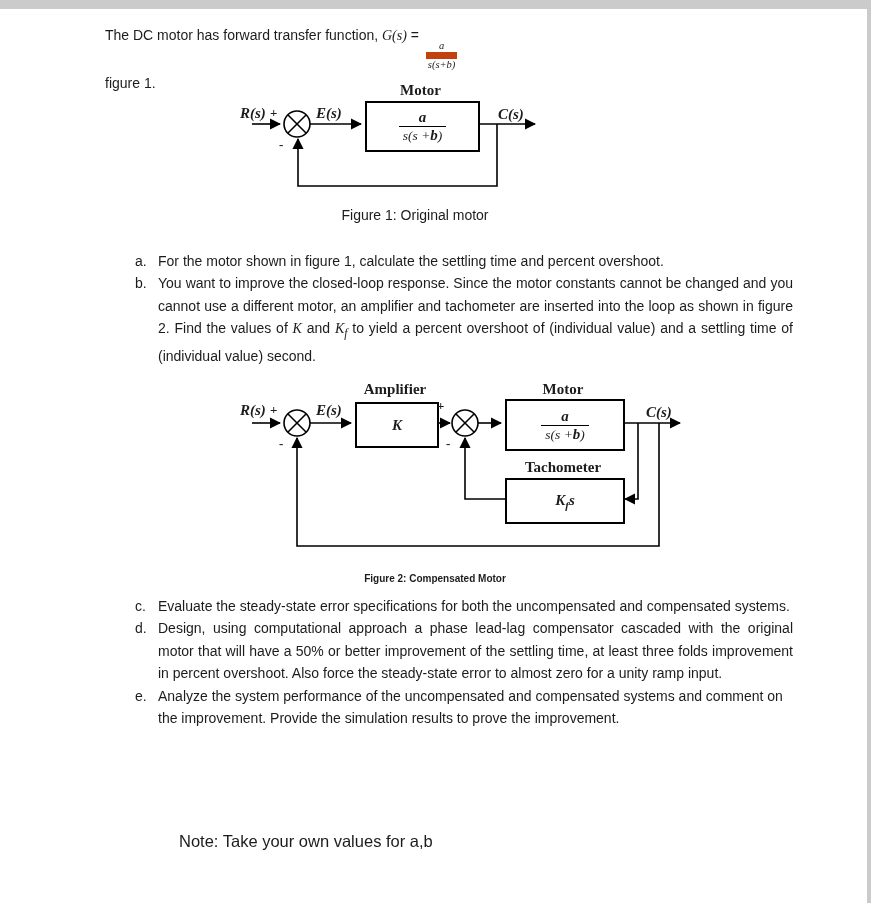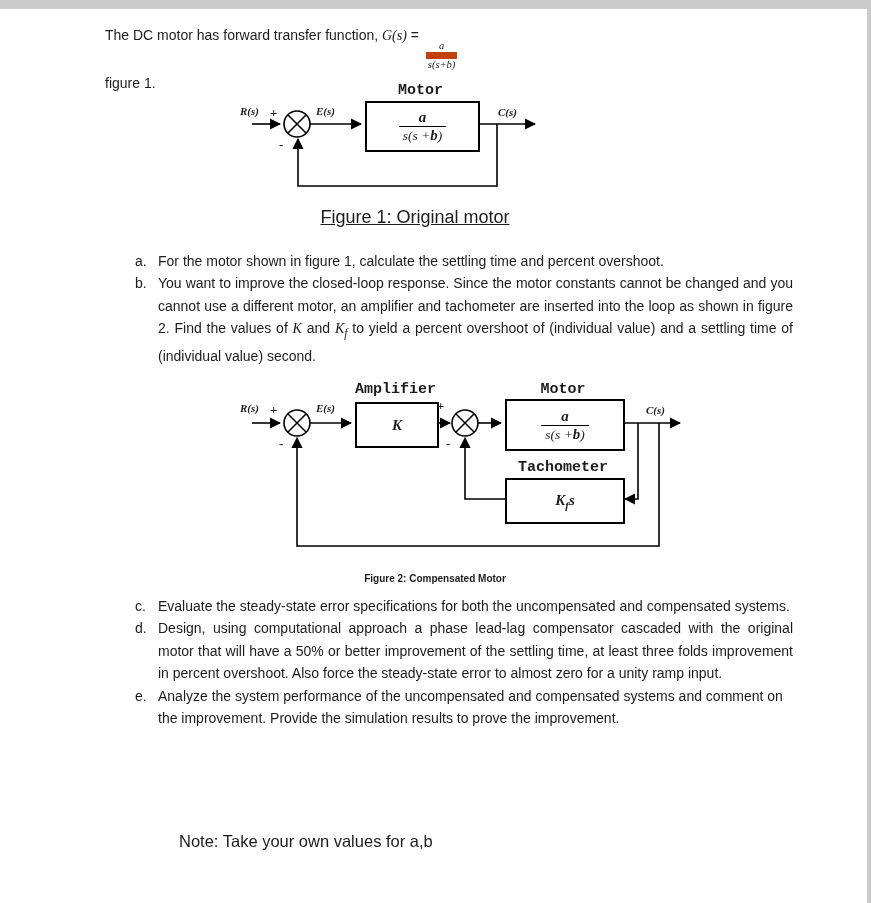--- a/index.html
+++ b/index.html
@@ -15,36 +15,36 @@
   .intro{left:105px;top:22px;width:706px;line-height:26px;}
   .math{font-family:"Liberation Serif",serif;font-style:italic;}
   .ifrac{display:inline-flex;flex-direction:column;align-items:center;vertical-align:-9px;
          font-family:"Liberation Serif",serif;font-style:italic;font-size:10.5px;line-height:11.5px;margin:0 3px;}
   .ifrac .den{border-top:7px solid #c2410c;padding:0 2px;}
 
   svg.diagram-layer{position:absolute;left:0;top:0;pointer-events:none;}
 
   .block{position:absolute;border:2px solid #000;background:#fff;
          display:flex;align-items:center;justify-content:center;}
-  .blabel{position:absolute;font-family:Liberation Mono, monospace;font-weight:bold;
+  .blabel{position:absolute;font-family:Liberation Serif, serif;font-weight:bold;
           font-size:15px;text-align:center;}
   .frac{display:flex;flex-direction:column;align-items:center;
         font-family:"Liberation Serif",serif;font-style:italic;font-size:13.5px;line-height:17px;}
   .frac .num{font-weight:bold;font-size:15px;}
   .frac .den{border-top:1.4px solid #000;padding:0 4px;}
   .bvar{font-weight:bold;font-size:15px;}
   .gain{font-family:"Liberation Serif",serif;font-style:italic;font-weight:bold;font-size:15px;}
   .gain sub{font-size:11px;}
 
   .sig{position:absolute;font-family:"Liberation Serif",serif;font-style:italic;
-       font-size:11px;font-weight:bold;white-space:nowrap;}
+       font-size:15px;font-weight:bold;white-space:nowrap;}
   .sign{position:absolute;font-family:"Liberation Serif",serif;font-size:13px;font-weight:bold;}
 
   .cap{position:absolute;text-align:center;}
-  .cap1{font-size:18px;text-decoration:underline;}
+  .cap1{font-size:14px;}
   .cap2{font-size:10px;font-weight:bold;}
 
   .list{position:absolute;left:135px;width:658px;line-height:22.4px;}
   .li{display:flex;}
   .marker{width:23px;flex:none;}
   .itext{flex:1;}
   .just{text-align:justify;}
 
   .note{left:133px;top:832px;font-size:16.5px;margin-left:46px;}
 </style>

